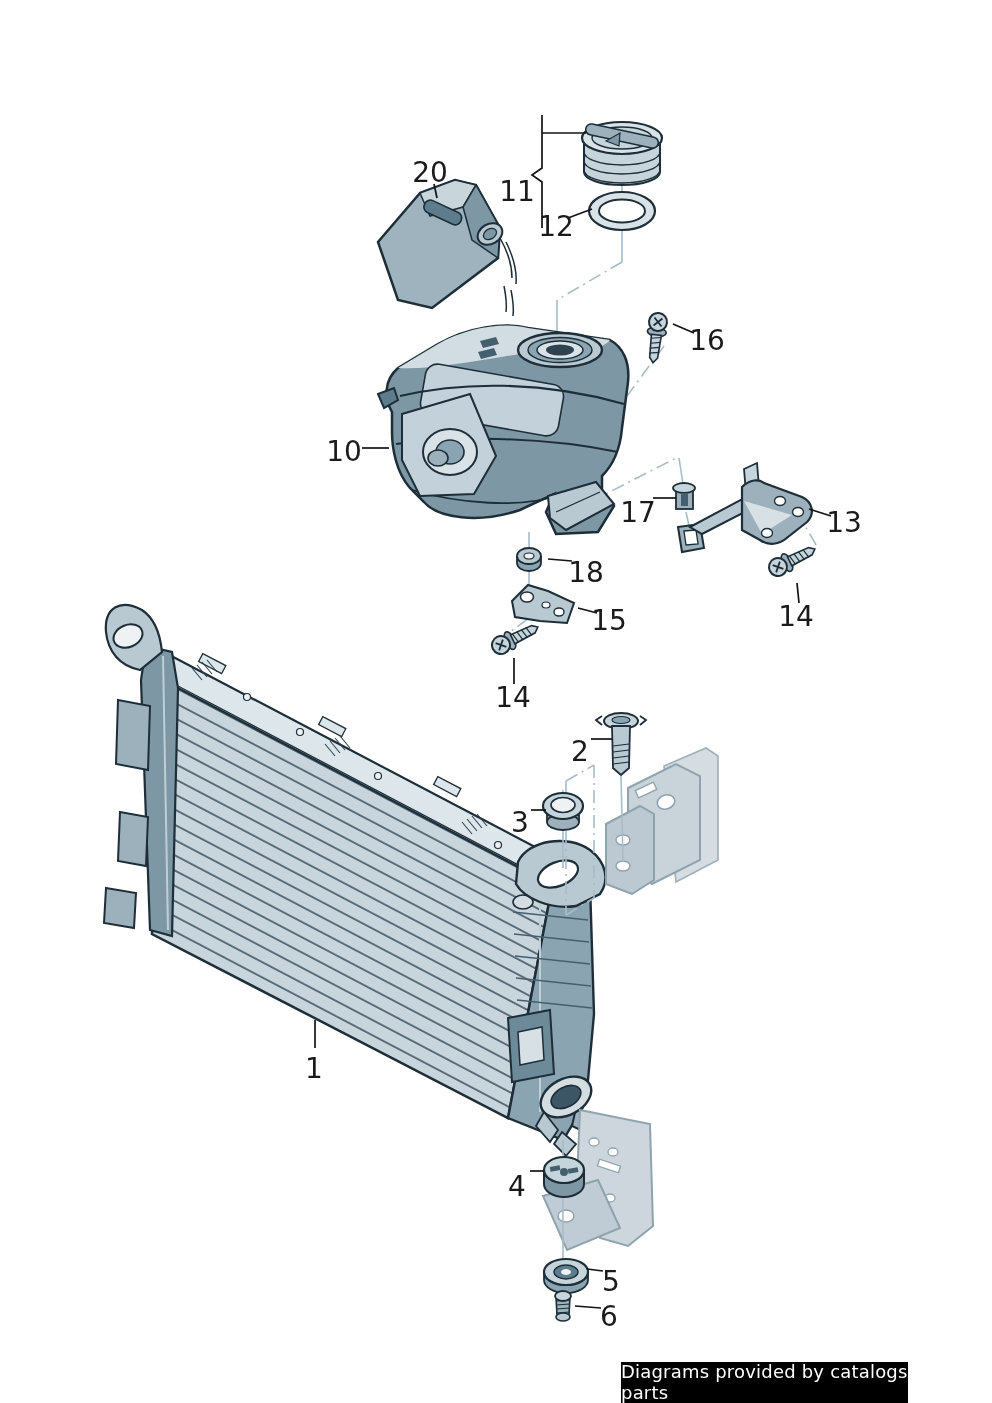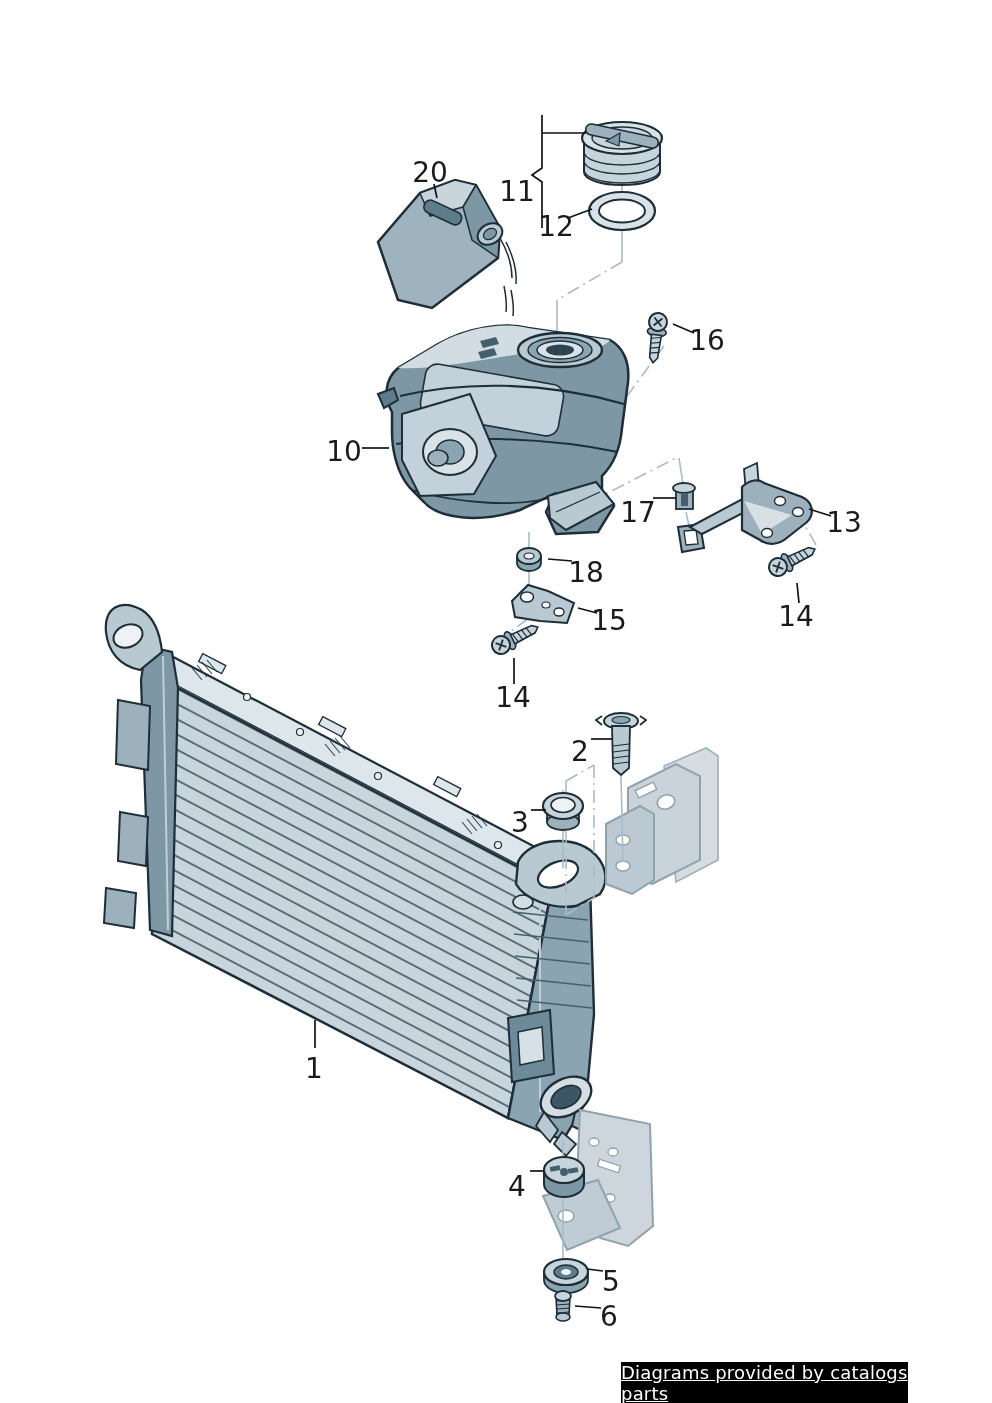--- a/index.html
+++ b/index.html
@@ -5,22 +5,22 @@
   html,body{margin:0;padding:0;background:#ffffff;}
   .page{position:relative;width:908px;height:1403px;background:#ffffff;overflow:hidden;
         font-family:"DejaVu Sans","Liberation Sans",sans-serif;}
   svg{position:absolute;left:0;top:0;}
   .callout{font-family:"DejaVu Sans","Liberation Sans",sans-serif;font-size:28px;fill:#1a1a1a;}
   .leader{stroke:#111318;stroke-width:1.7;fill:none;}
   .cline{stroke:#a7bcc9;stroke-width:1.6;fill:none;}
   .cdash{stroke:#a7bcc9;stroke-width:1.6;fill:none;stroke-dasharray:13 5 2 5;}
   .ol{stroke:#1d2e38;fill:none;}
   .footer{position:absolute;right:0;bottom:0;width:287px;height:41px;background:#000000;
-          color:#ffffff;display:flex;align-items:flex-start;justify-content:center;
-          font-size:18px;letter-spacing:.2px;text-decoration:underline;}
+          color:#ffffff;display:flex;align-items:flex-end;justify-content:center;
+          font-size:18px;letter-spacing:.2px;}
 </style>
 </head>
 <body>
 
 <div class="page">
 <svg width="992" height="1403" viewBox="0 0 992 1403">
   <defs>
     <pattern id="fins" width="12" height="13.5" patternUnits="userSpaceOnUse" patternTransform="rotate(27.7)">
       <line x1="0" y1="1" x2="12" y2="1" stroke="#2e4350" stroke-width="1.4"></line>
     </pattern>

